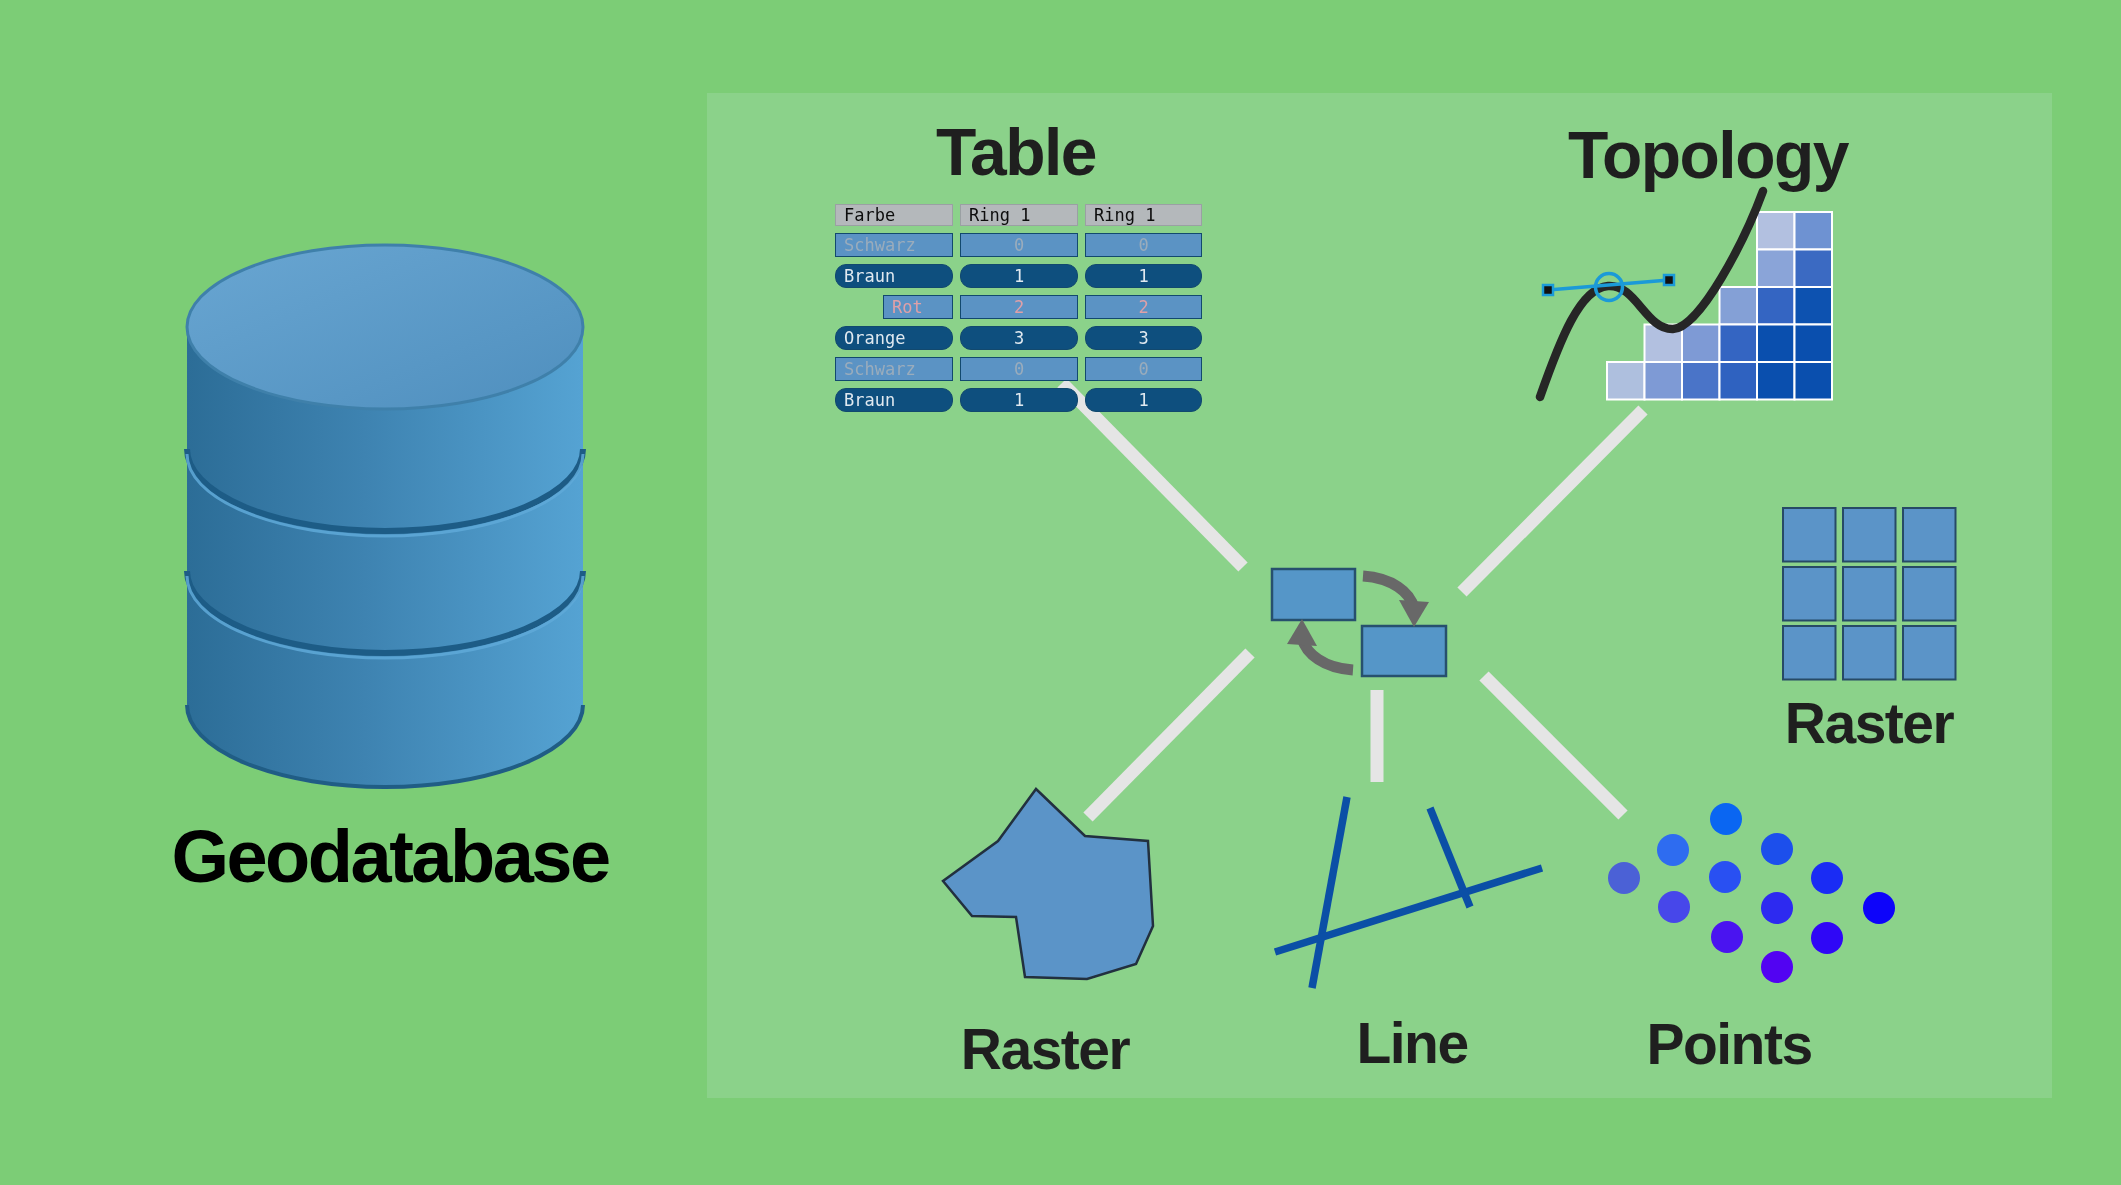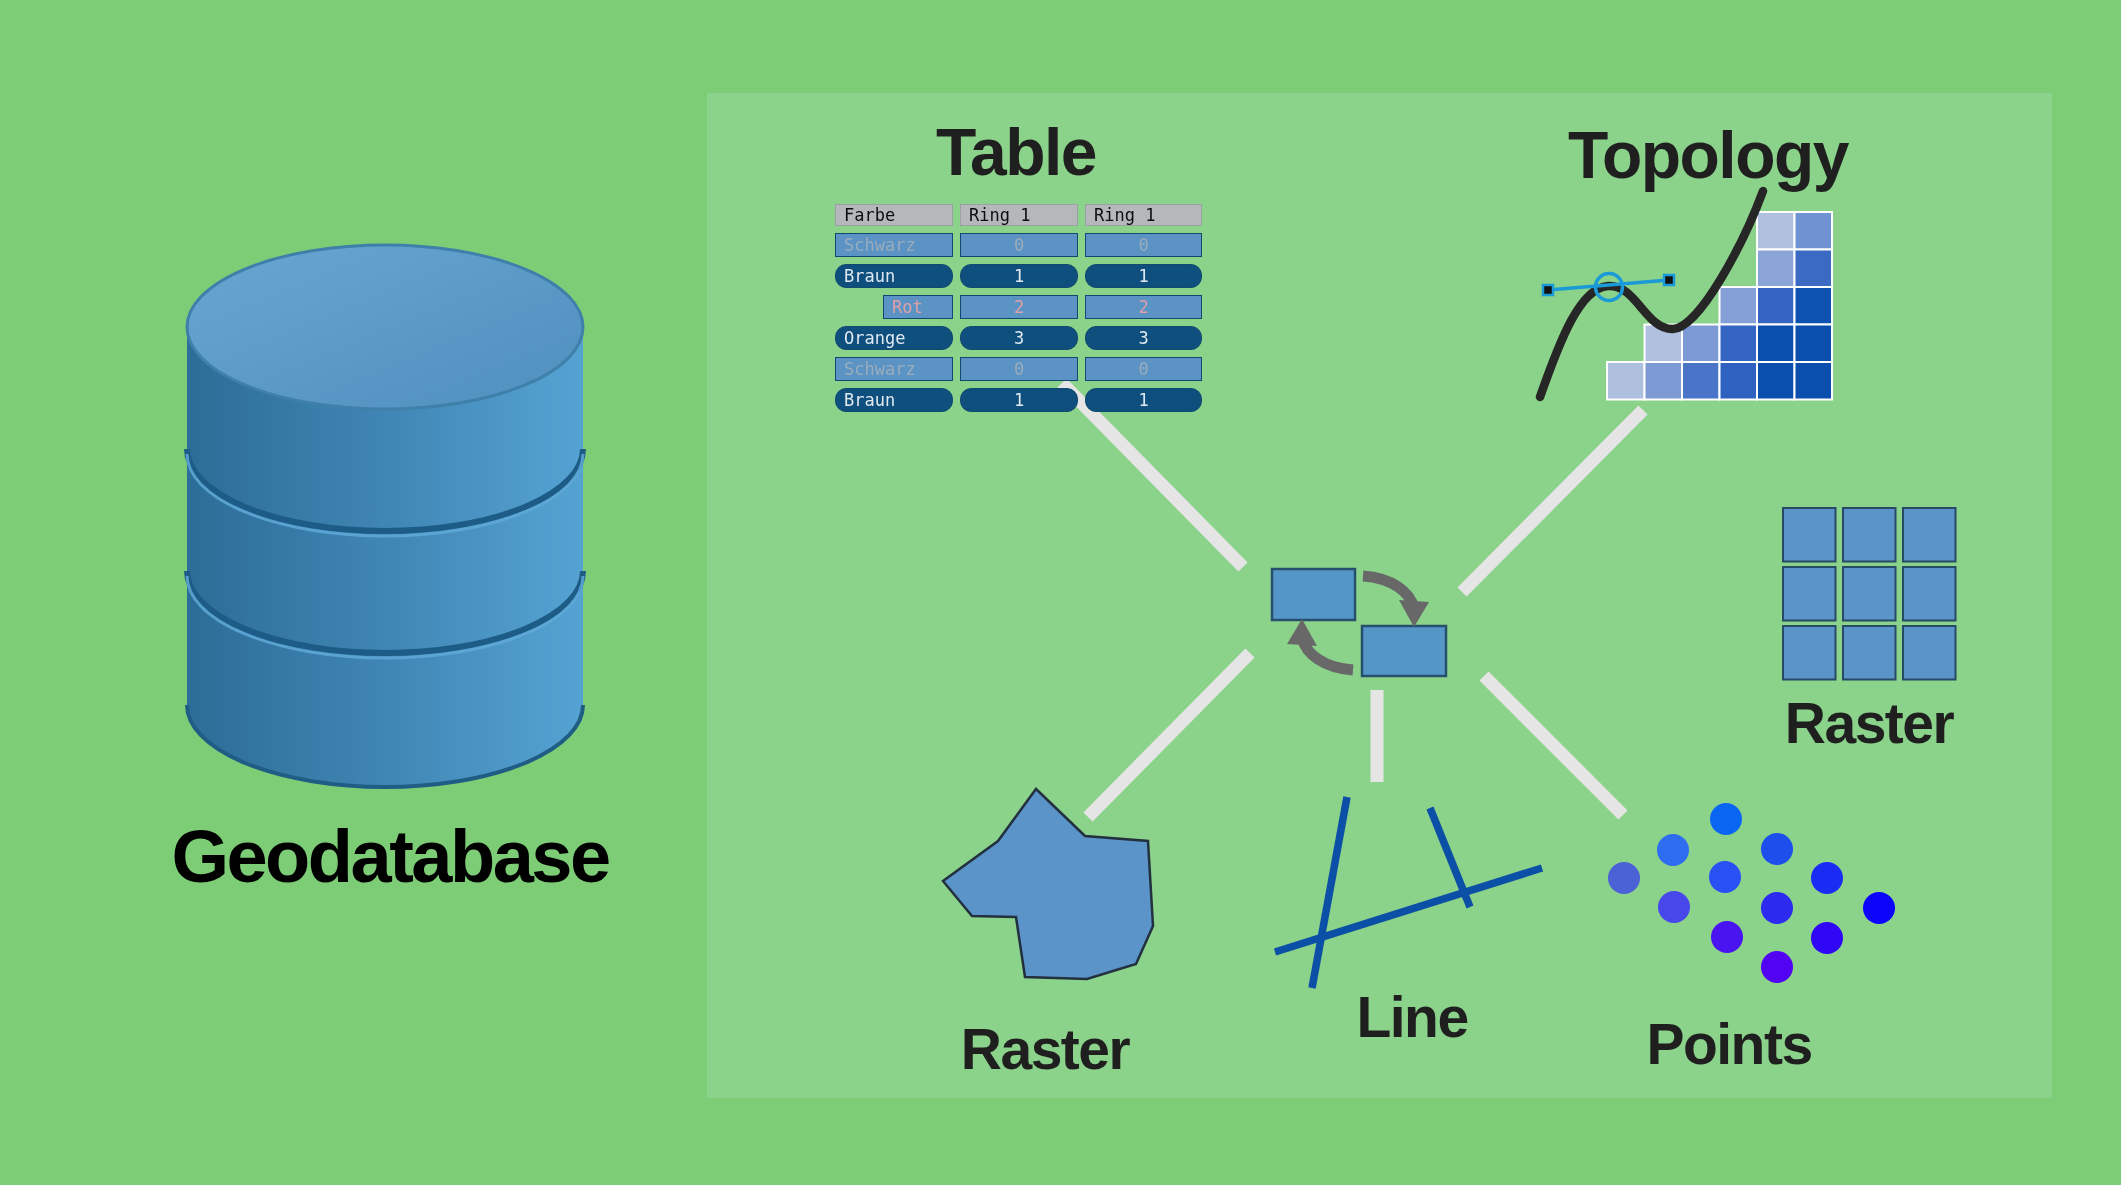--- a/index.html
+++ b/index.html
@@ -18,21 +18,21 @@
     color:#1f1f1f;
     white-space:nowrap;
     z-index:3;
     letter-spacing:-1.5px;
   }
   .lbl-geodatabase{left:390px;top:848px;font-size:74px;letter-spacing:-2.5px;color:#000000;margin-top:8px;}
   .lbl-table{left:1016px;top:152px;font-size:66px;}
   .lbl-topology{left:1708px;top:155px;font-size:66px;}
   .lbl-raster{left:1869px;top:723px;font-size:57px;}
   .lbl-polygon{left:1045px;top:1049px;font-size:57px;}
-  .lbl-line{left:1412px;top:1017px;font-size:57px;}
+  .lbl-line{left:1412px;top:1043px;font-size:57px;}
   .lbl-points{left:1729px;top:1044px;font-size:57px;}
 
   .attr-table{
     position:absolute;left:835px;top:204px;z-index:3;
     display:grid;
     grid-template-columns:118px 118px 117px;
     grid-template-rows:22px repeat(6,24px);
     column-gap:5px;row-gap:2px;
     font-family:"DejaVu Sans Mono",monospace;
     font-size:17px;

